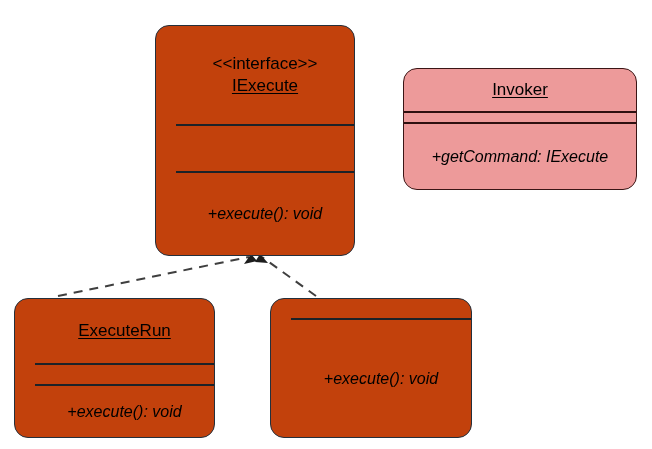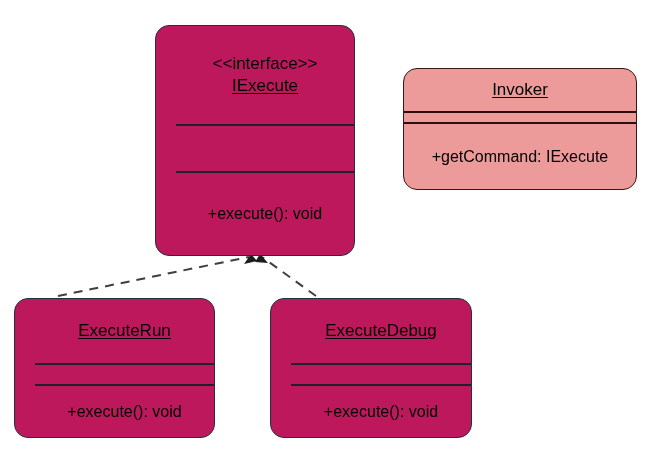--- a/index.html
+++ b/index.html
@@ -30,21 +30,21 @@
   .uml-class {
     position: absolute;
     box-sizing: border-box;
     border: 1.6px solid #23282e;
     border-radius: 14px;
     overflow: hidden;
     display: flex;
     flex-direction: column;
   }
   .uml-class.fill-blue {
-    background: #be185d;
+    background: #c2410c;
     border-color: #24303c;
     padding-left: 20px;
   }
   .uml-class.fill-pink {
     background: #ed9a9a;
     border-color: #3a1616;
     justify-content: flex-end;
   }
   .compartment {
     box-sizing: border-box;
@@ -74,20 +74,21 @@
     text-underline-offset: 2px;
     line-height: 1.25;
     color: #000;
     white-space: nowrap;
   }
   .member {
     font-size: 16px;
     line-height: 1.25;
     color: #000;
     white-space: nowrap;
+    font-style: italic;
   }
   .empty-compartment {
     min-height: 10px;
   }
 
   
   #class-iexecute {
     left: 155px;
     top: 25px;
     width: 200px;
@@ -166,22 +167,19 @@
     <div class="compartment c-header divider-below">
       <div class="class-name">ExecuteRun</div>
     </div>
     <div class="compartment c-attrs divider-below empty-compartment"></div>
     <div class="compartment c-ops">
       <div class="member">+execute(): void</div>
     </div>
   </div>
 
   <div class="uml-class fill-blue" id="class-executedebug">
-    <div class="compartment c-header divider-below">
-      <div class="class-name">ExecuteDebug</div>
-    </div>
     <div class="compartment c-attrs divider-below empty-compartment"></div>
     <div class="compartment c-ops">
       <div class="member">+execute(): void</div>
     </div>
   </div>
 
 </div>
 
 </body></html>

